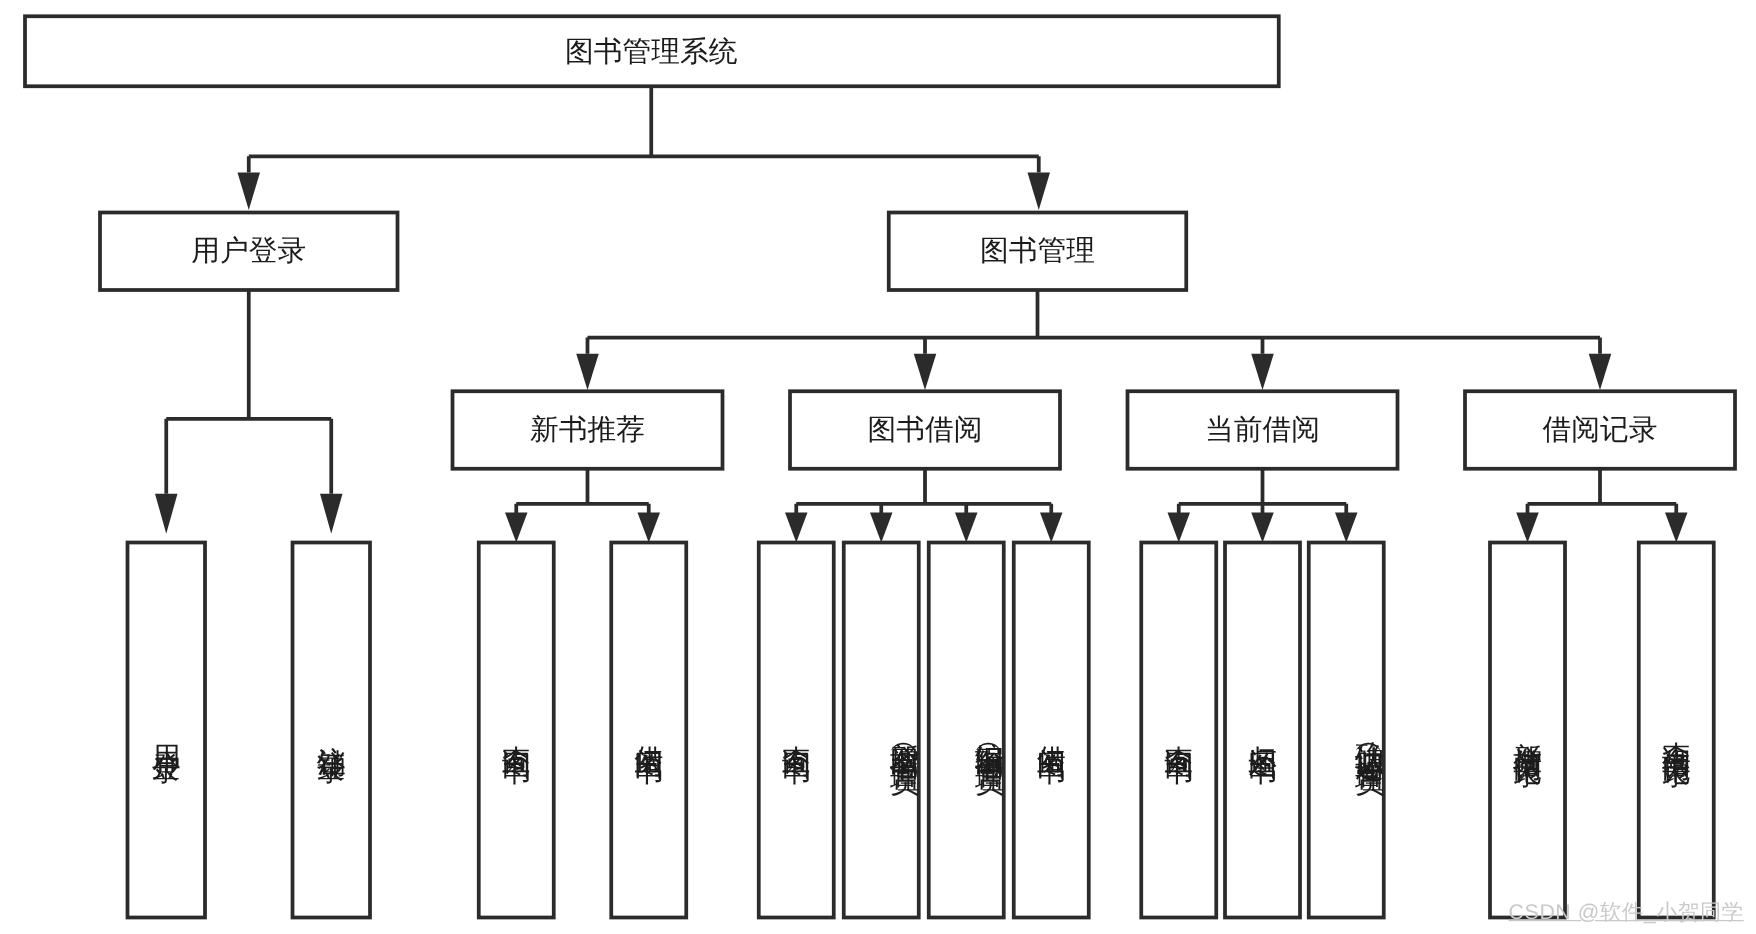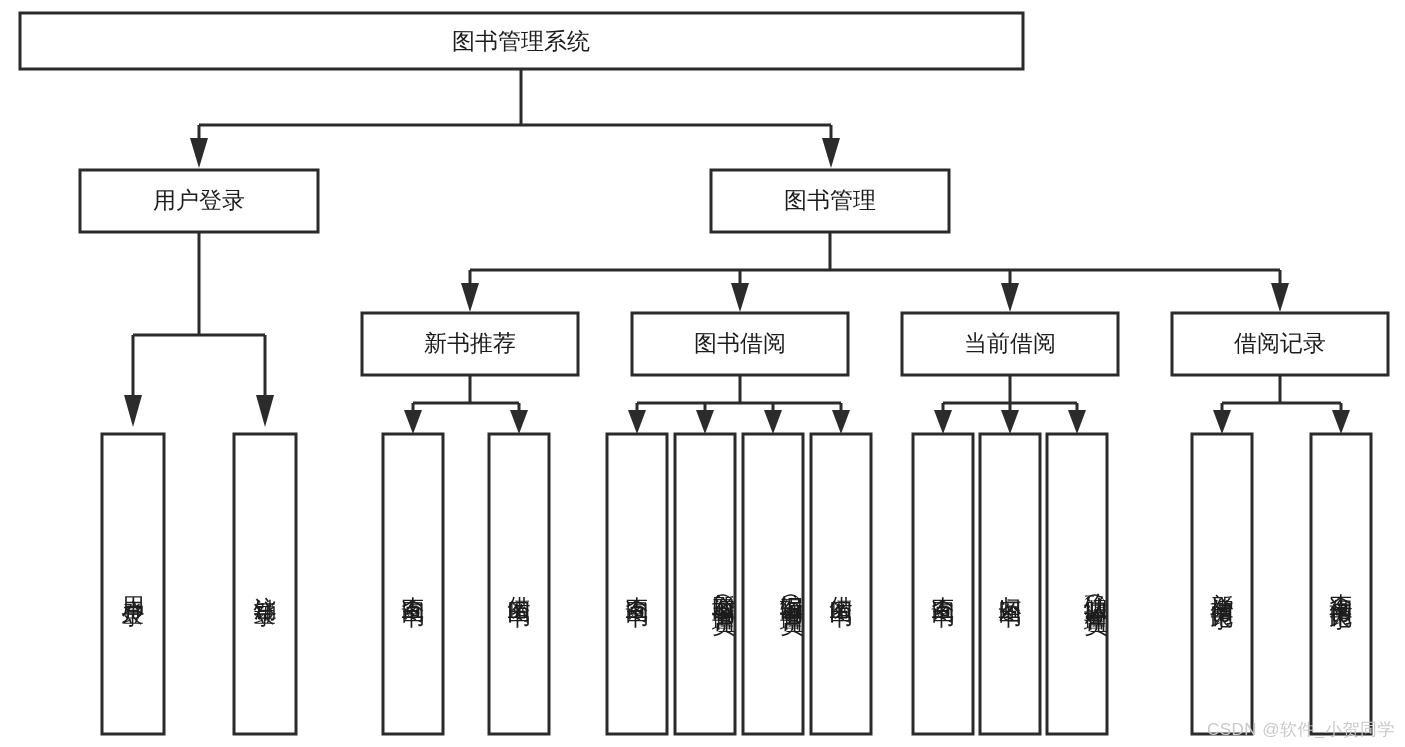--- a/index.html
+++ b/index.html
@@ -64,20 +64,21 @@
   }
   .watermark {
     position: absolute;
     right: 10px;
     bottom: 6px;
     font-family: "Liberation Sans", "DejaVu Sans", sans-serif;
     font-size: 17px;
     color: #c9c9c9;
     white-space: nowrap;
     letter-spacing: 0.5px;
+    text-decoration: underline;
   }
 </style>
 </head>
 <body>
 
 <div id="diagram-root">
 
   <svg class="flow" viewBox="0 0 1405 747" xmlns="http://www.w3.org/2000/svg">
 
     <g>

